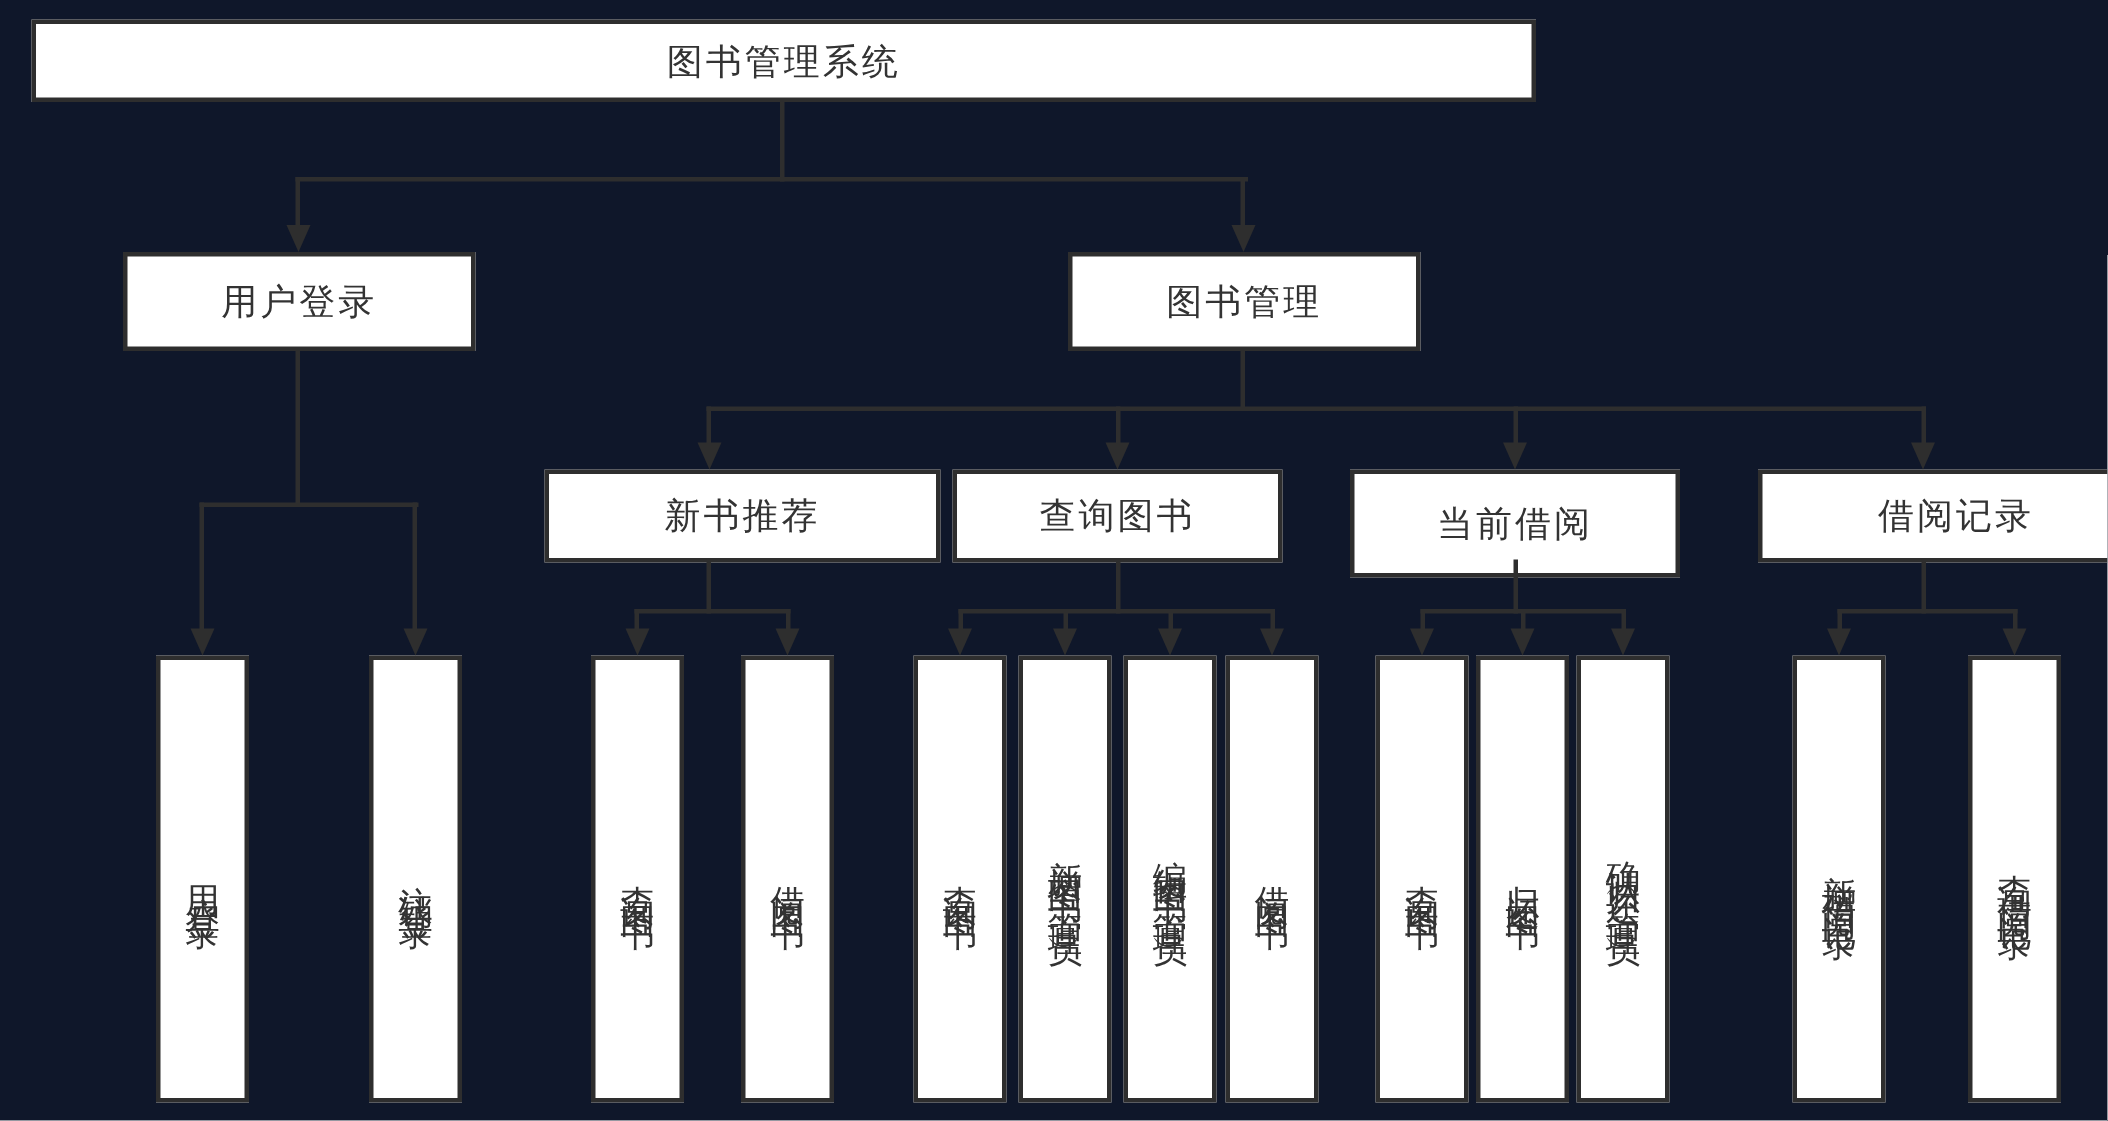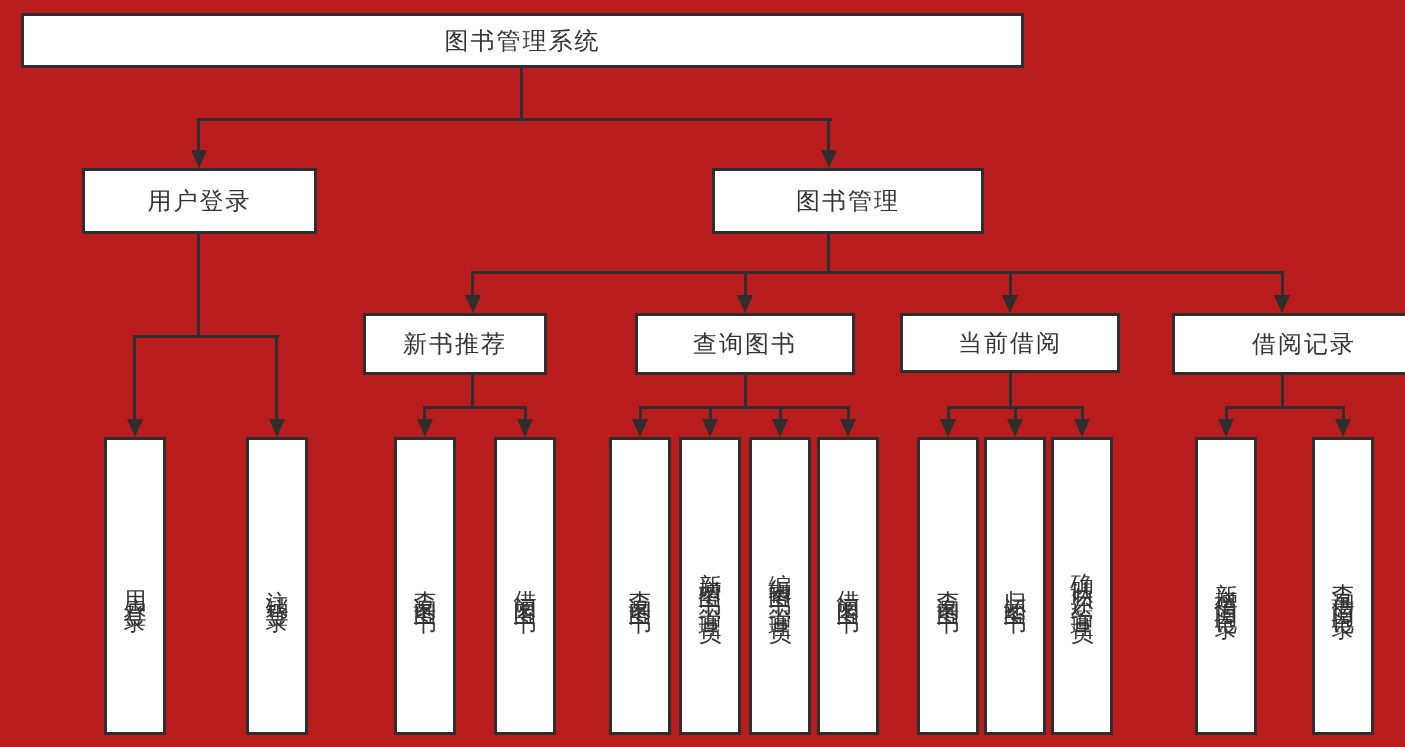--- a/index.html
+++ b/index.html
@@ -4,21 +4,21 @@
 <style>
   html, body {
     margin: 0;
     padding: 0;
     background: #ffffff;
   }
   .stage {
     position: relative;
     width: 1405px;
     height: 747px;
-    background: #b91c1c;
+    background: #0f172a;
     overflow: hidden;
     font-family: "Liberation Sans", "DejaVu Sans", sans-serif;
   }
   .box {
     position: absolute;
     box-sizing: border-box;
     background: #ffffff;
     border: 3px solid #2e2e2e;
     display: flex;
     align-items: center;
@@ -66,31 +66,31 @@
 
 <div class="stage">
 
   <div class="box" style="left:21px; top:13px; width:1003px; height:55px;">
     <span class="lbl">图书管理系统</span>
   </div>
 
   <div class="box" style="left:82px; top:168px; width:235px; height:66px;">
     <span class="lbl">用户登录</span>
   </div>
-  <div class="box" style="left:712px; top:168px; width:272px; height:66px;">
+  <div class="box" style="left:712px; top:168px; width:235px; height:66px;">
     <span class="lbl">图书管理</span>
   </div>
 
-  <div class="box" style="left:363px; top:313px; width:184px; height:62px;justify-content:center;">
+  <div class="box" style="left:363px; top:313px; width:264px; height:62px;justify-content:center;">
     <span class="lbl">新书推荐</span>
   </div>
   <div class="box" style="left:635px; top:313px; width:220px; height:62px;">
     <span class="lbl">查询图书</span>
   </div>
-  <div class="box" style="left:900px; top:313px; width:220px; height:60px;">
+  <div class="box" style="left:900px; top:313px; width:220px; height:72px;">
     <span class="lbl">当前借阅</span>
   </div>
   <div class="box" style="left:1172px; top:313px; width:264px; height:62px;">
     <span class="lbl">借阅记录</span>
   </div>
 
   <div class="box leaf" style="left:104px; top:437px; width:62px; height:298px;">
     <span class="lbl">用户登录</span>
   </div>
   <div class="box leaf" style="left:246px; top:437px; width:62px; height:298px;">

